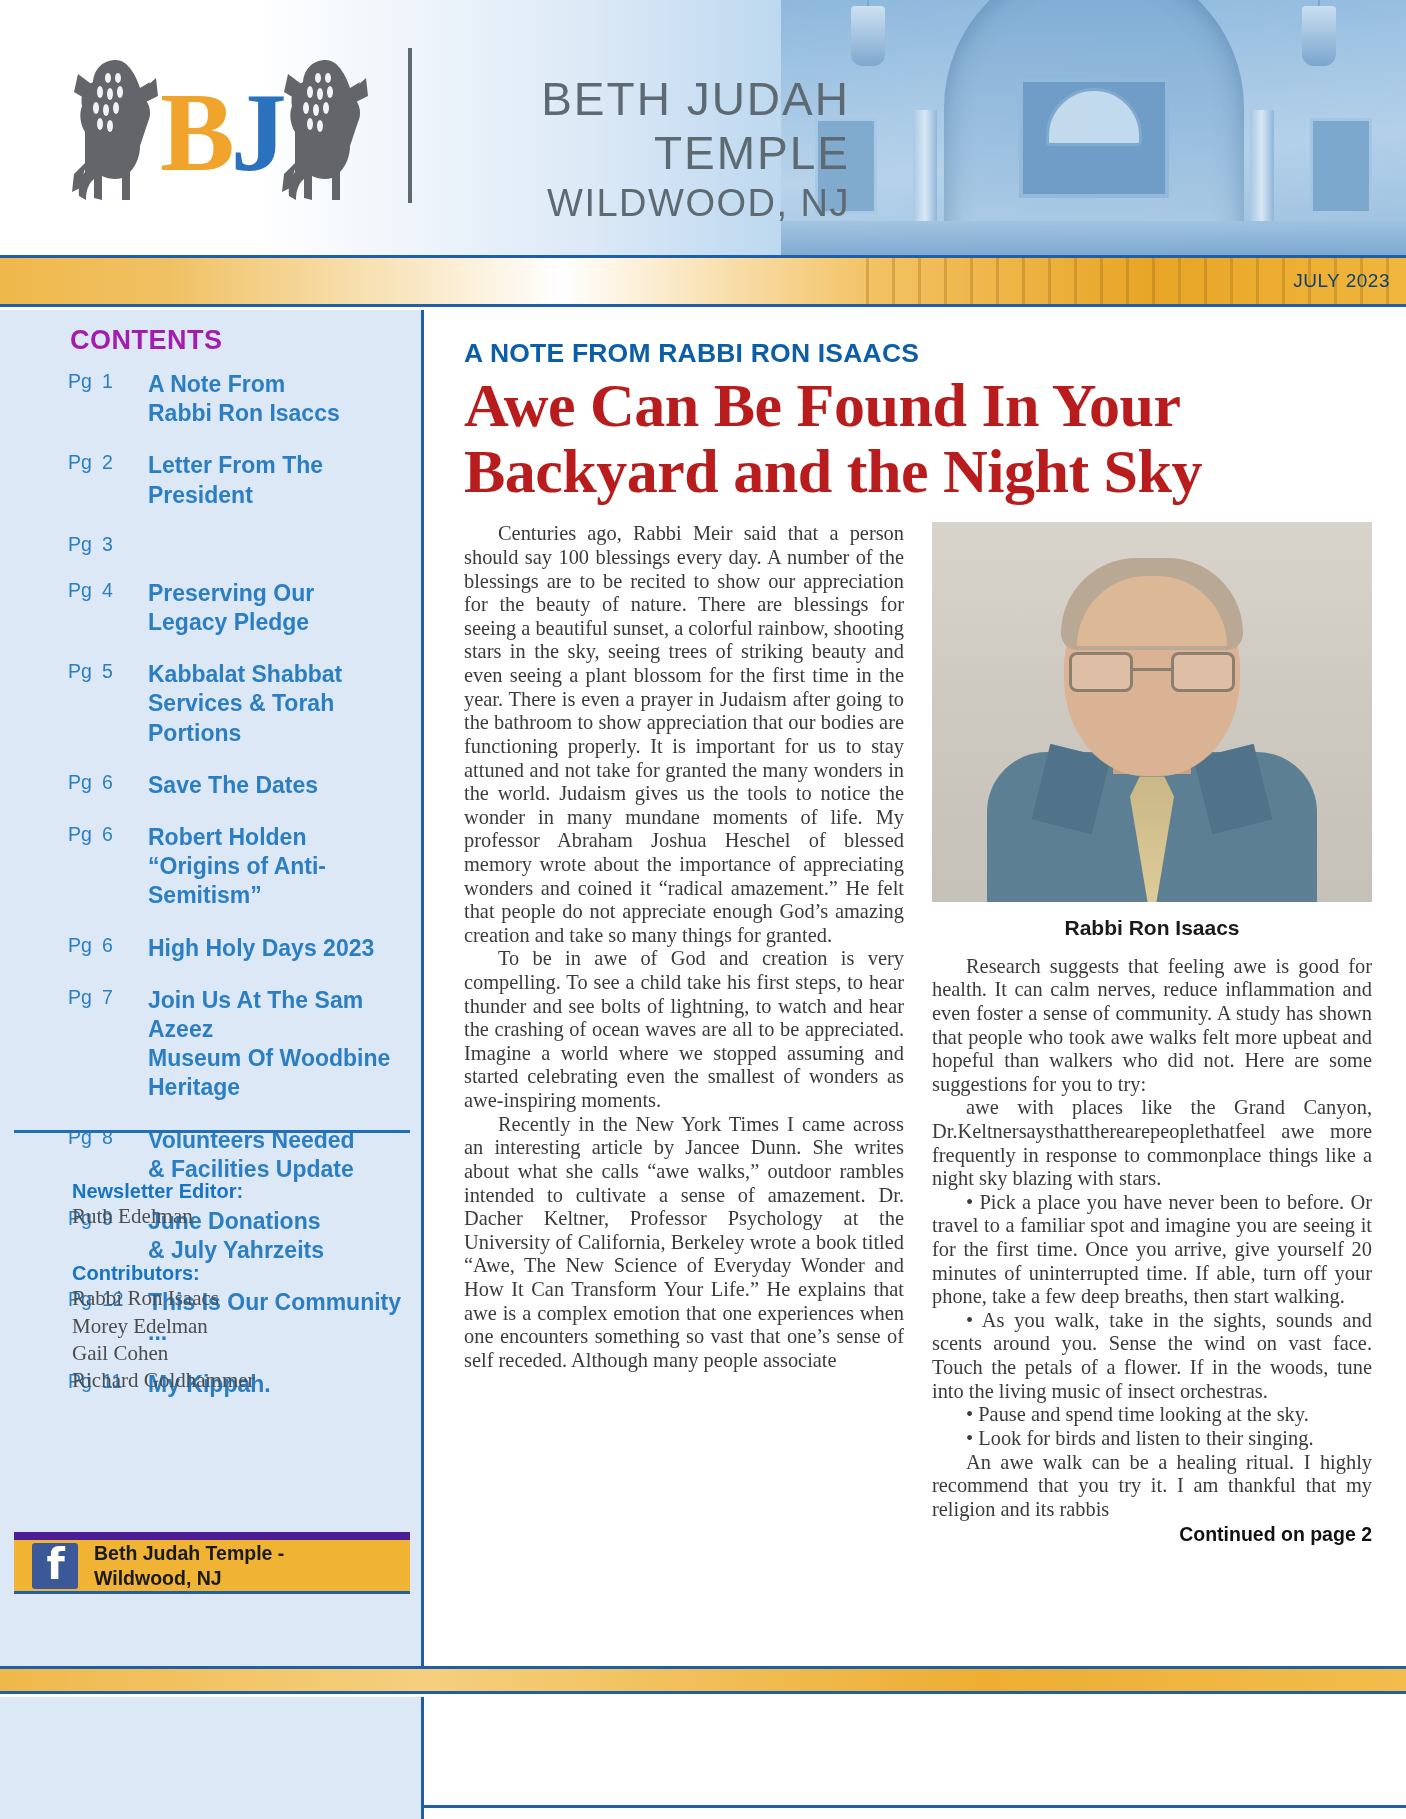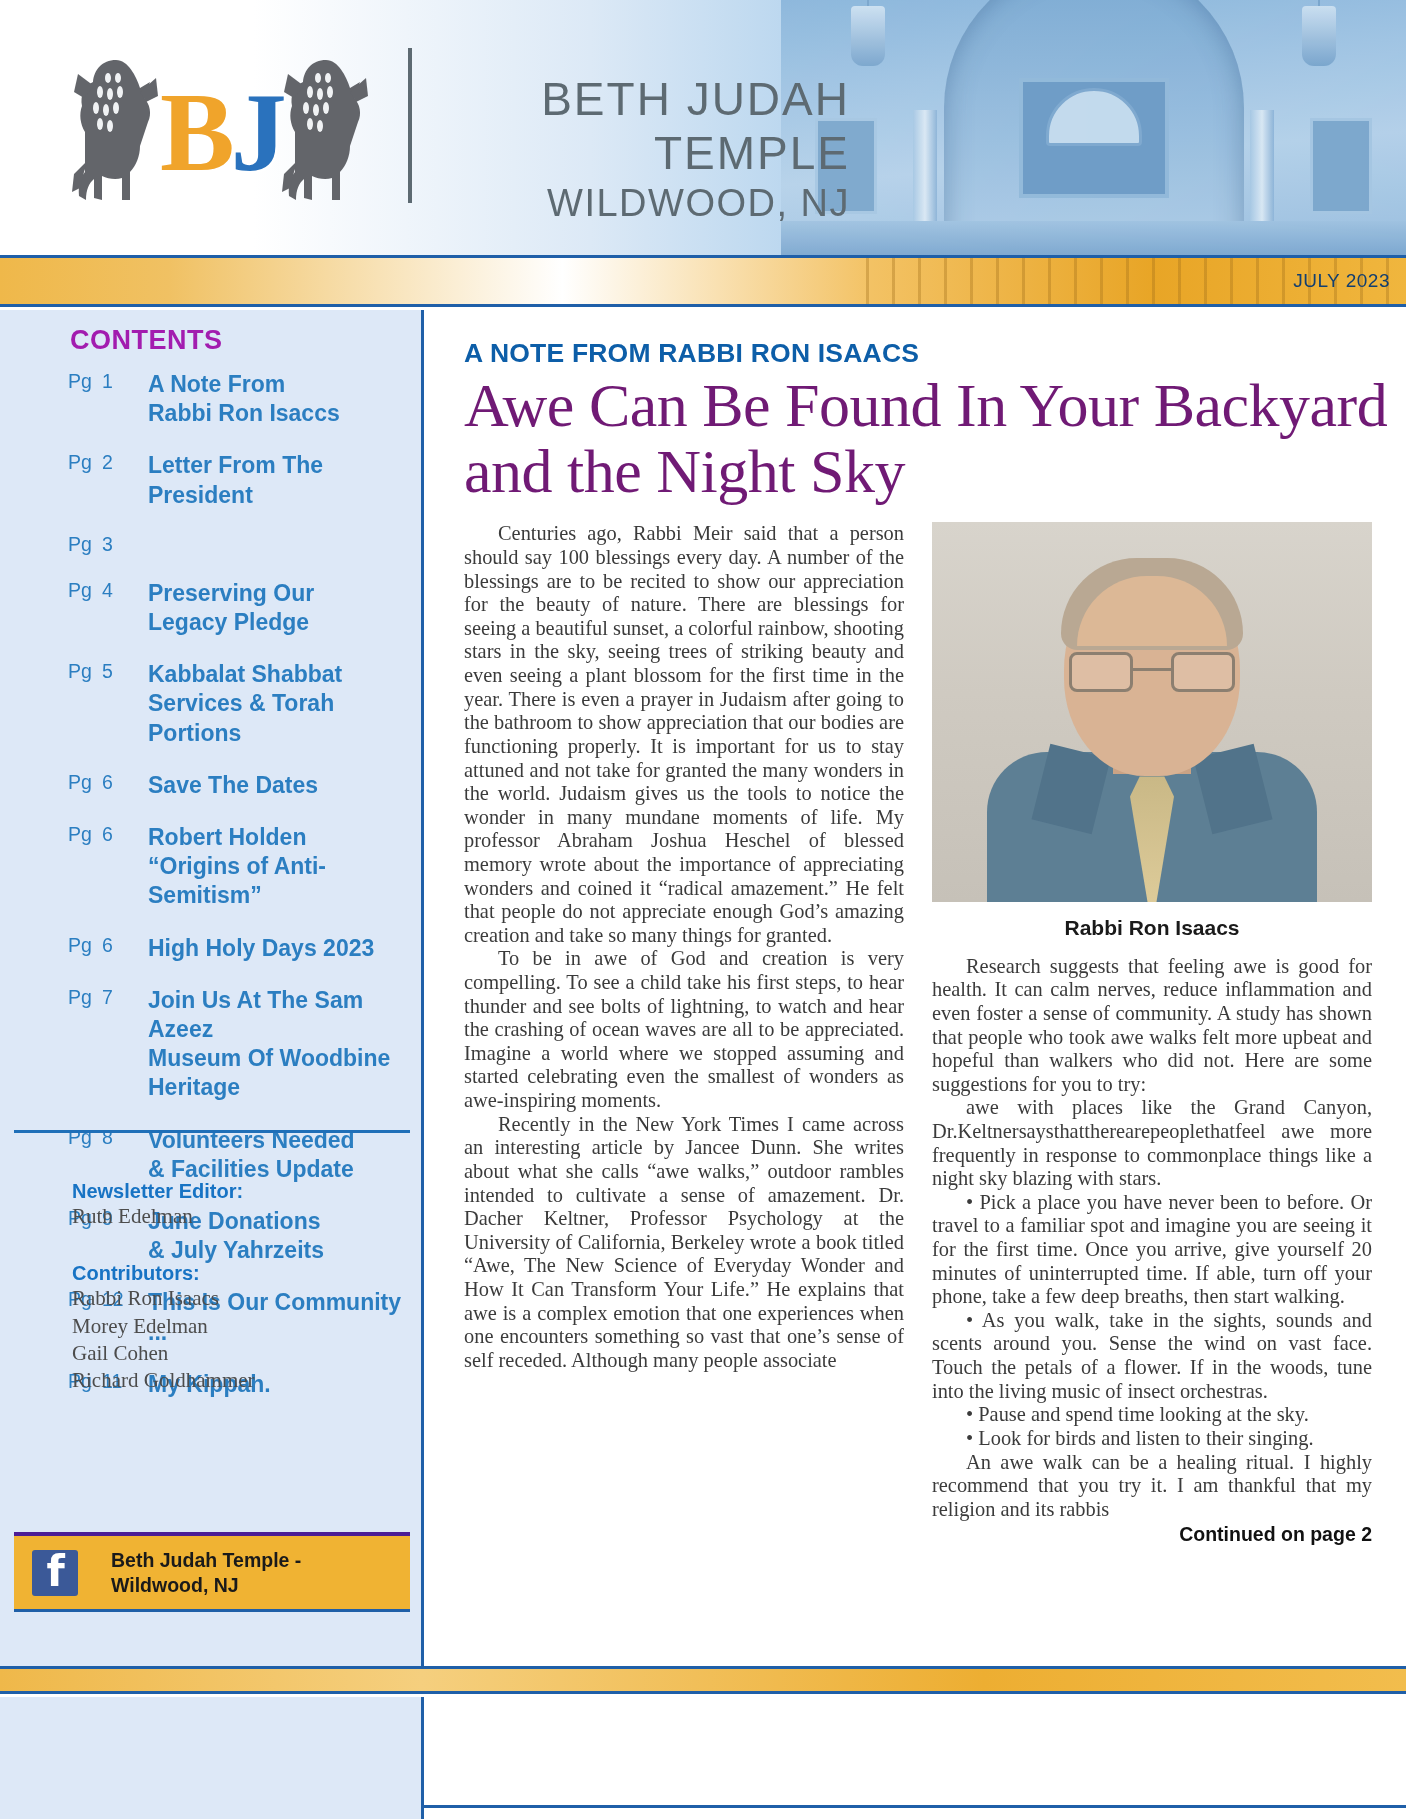--- a/index.html
+++ b/index.html
@@ -139,25 +139,25 @@
     font-size:20px; font-weight:bold; color:#1773c4; margin-top:0;
   }
   .credit-block { margin-bottom:32px; }
   .credit-name {
     font-family:"Liberation Serif", serif;
     font-size:21px; color:#4c4c4c; line-height:1.3;
   }
 
   
   .fb-bar {
-    position:absolute; left:14px; top:1222px; width:396px; height:80px;
+    position:absolute; left:14px; top:1222px; width:396px; height:62px;
     background:#f0b333;
-    border-top:4px solid #4c1d95;
+    border-top:8px solid #4c1d95;
     border-bottom:3px solid #1f5fa8;
-    display:flex; align-items:center;gap:17px;
+    display:flex; align-items:center;
   }
   .fb-icon {
     width:46px; height:46px; margin-left:18px; flex:none;
     background:#3b5998; border-radius:3px;
     position:relative;
   }
   .fb-icon::after {
     content:"f";
     position:absolute; left:50%; top:50%; transform:translate(-46%,-52%);
     color:#fff; font-size:42px; font-weight:bold;
@@ -171,21 +171,21 @@
   .article {
     position:absolute; left:424px; top:0; width:982px; height:1356px;
     background:#ffffff; padding:12px 16px 0 40px;
   }
   .kicker {
     font-size:26.5px; font-weight:bold; color:#0d5ea8; letter-spacing:.2px;
     margin-top:16px;
   }
   .headline {
     font-family:"Liberation Serif", serif;
-    font-size:62px; font-weight:400; color:#701a75;
+    font-size:62px; font-weight:700; color:#b91c1c;
     line-height:1.06; margin-top:4px; letter-spacing:-.5px;
   }
 
   .cols {
     margin-top:18px; position:relative;
     height:1160px;
   }
   .col {
     position:absolute; top:0; width:440px; height:1160px;
     font-family:"Liberation Serif", serif;

